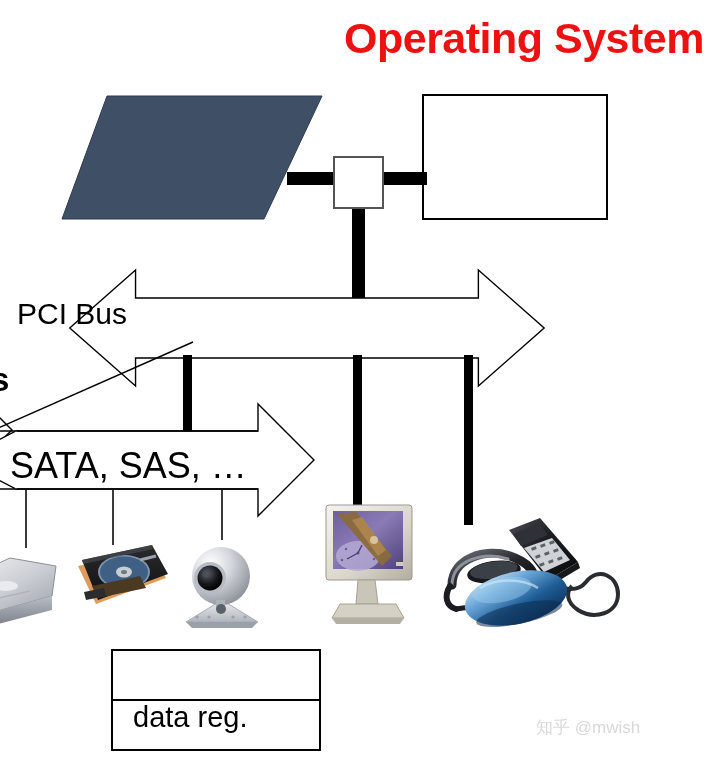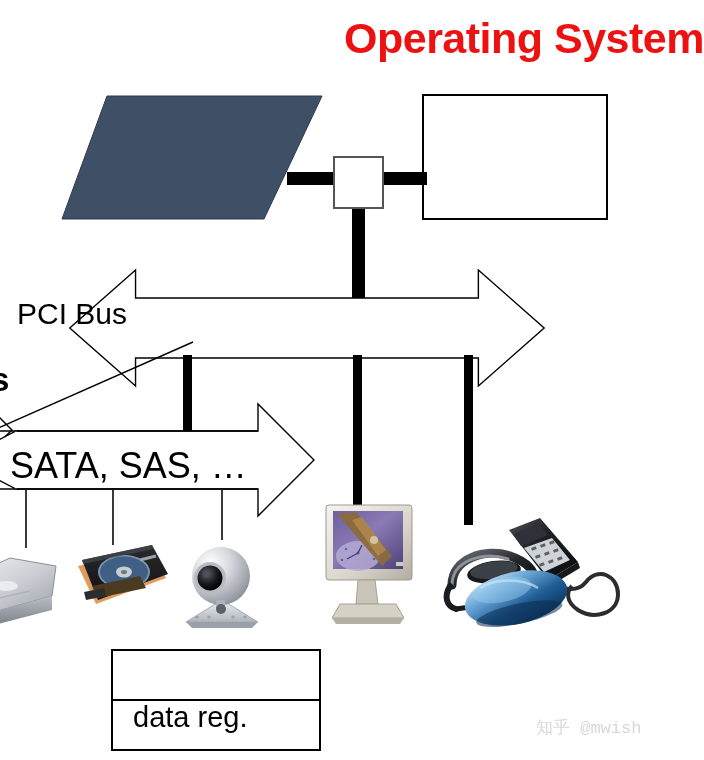--- a/index.html
+++ b/index.html
@@ -82,21 +82,21 @@
     top: 703px;
     font-size: 29px;
   }
   .watermark {
     position: absolute;
     left: 536px;
     top: 716px;
     font-size: 17px;
     color: #d8d8d8;
     white-space: nowrap;
-    font-family: Liberation Mono, monospace;
+    font-family: Liberation Sans, sans-serif;
   }
 </style>
 </head>
 <body>
 
 <div id="canvas">
 
   <svg id="diagram-svg" viewBox="0 0 704 760">
 
     <defs>

